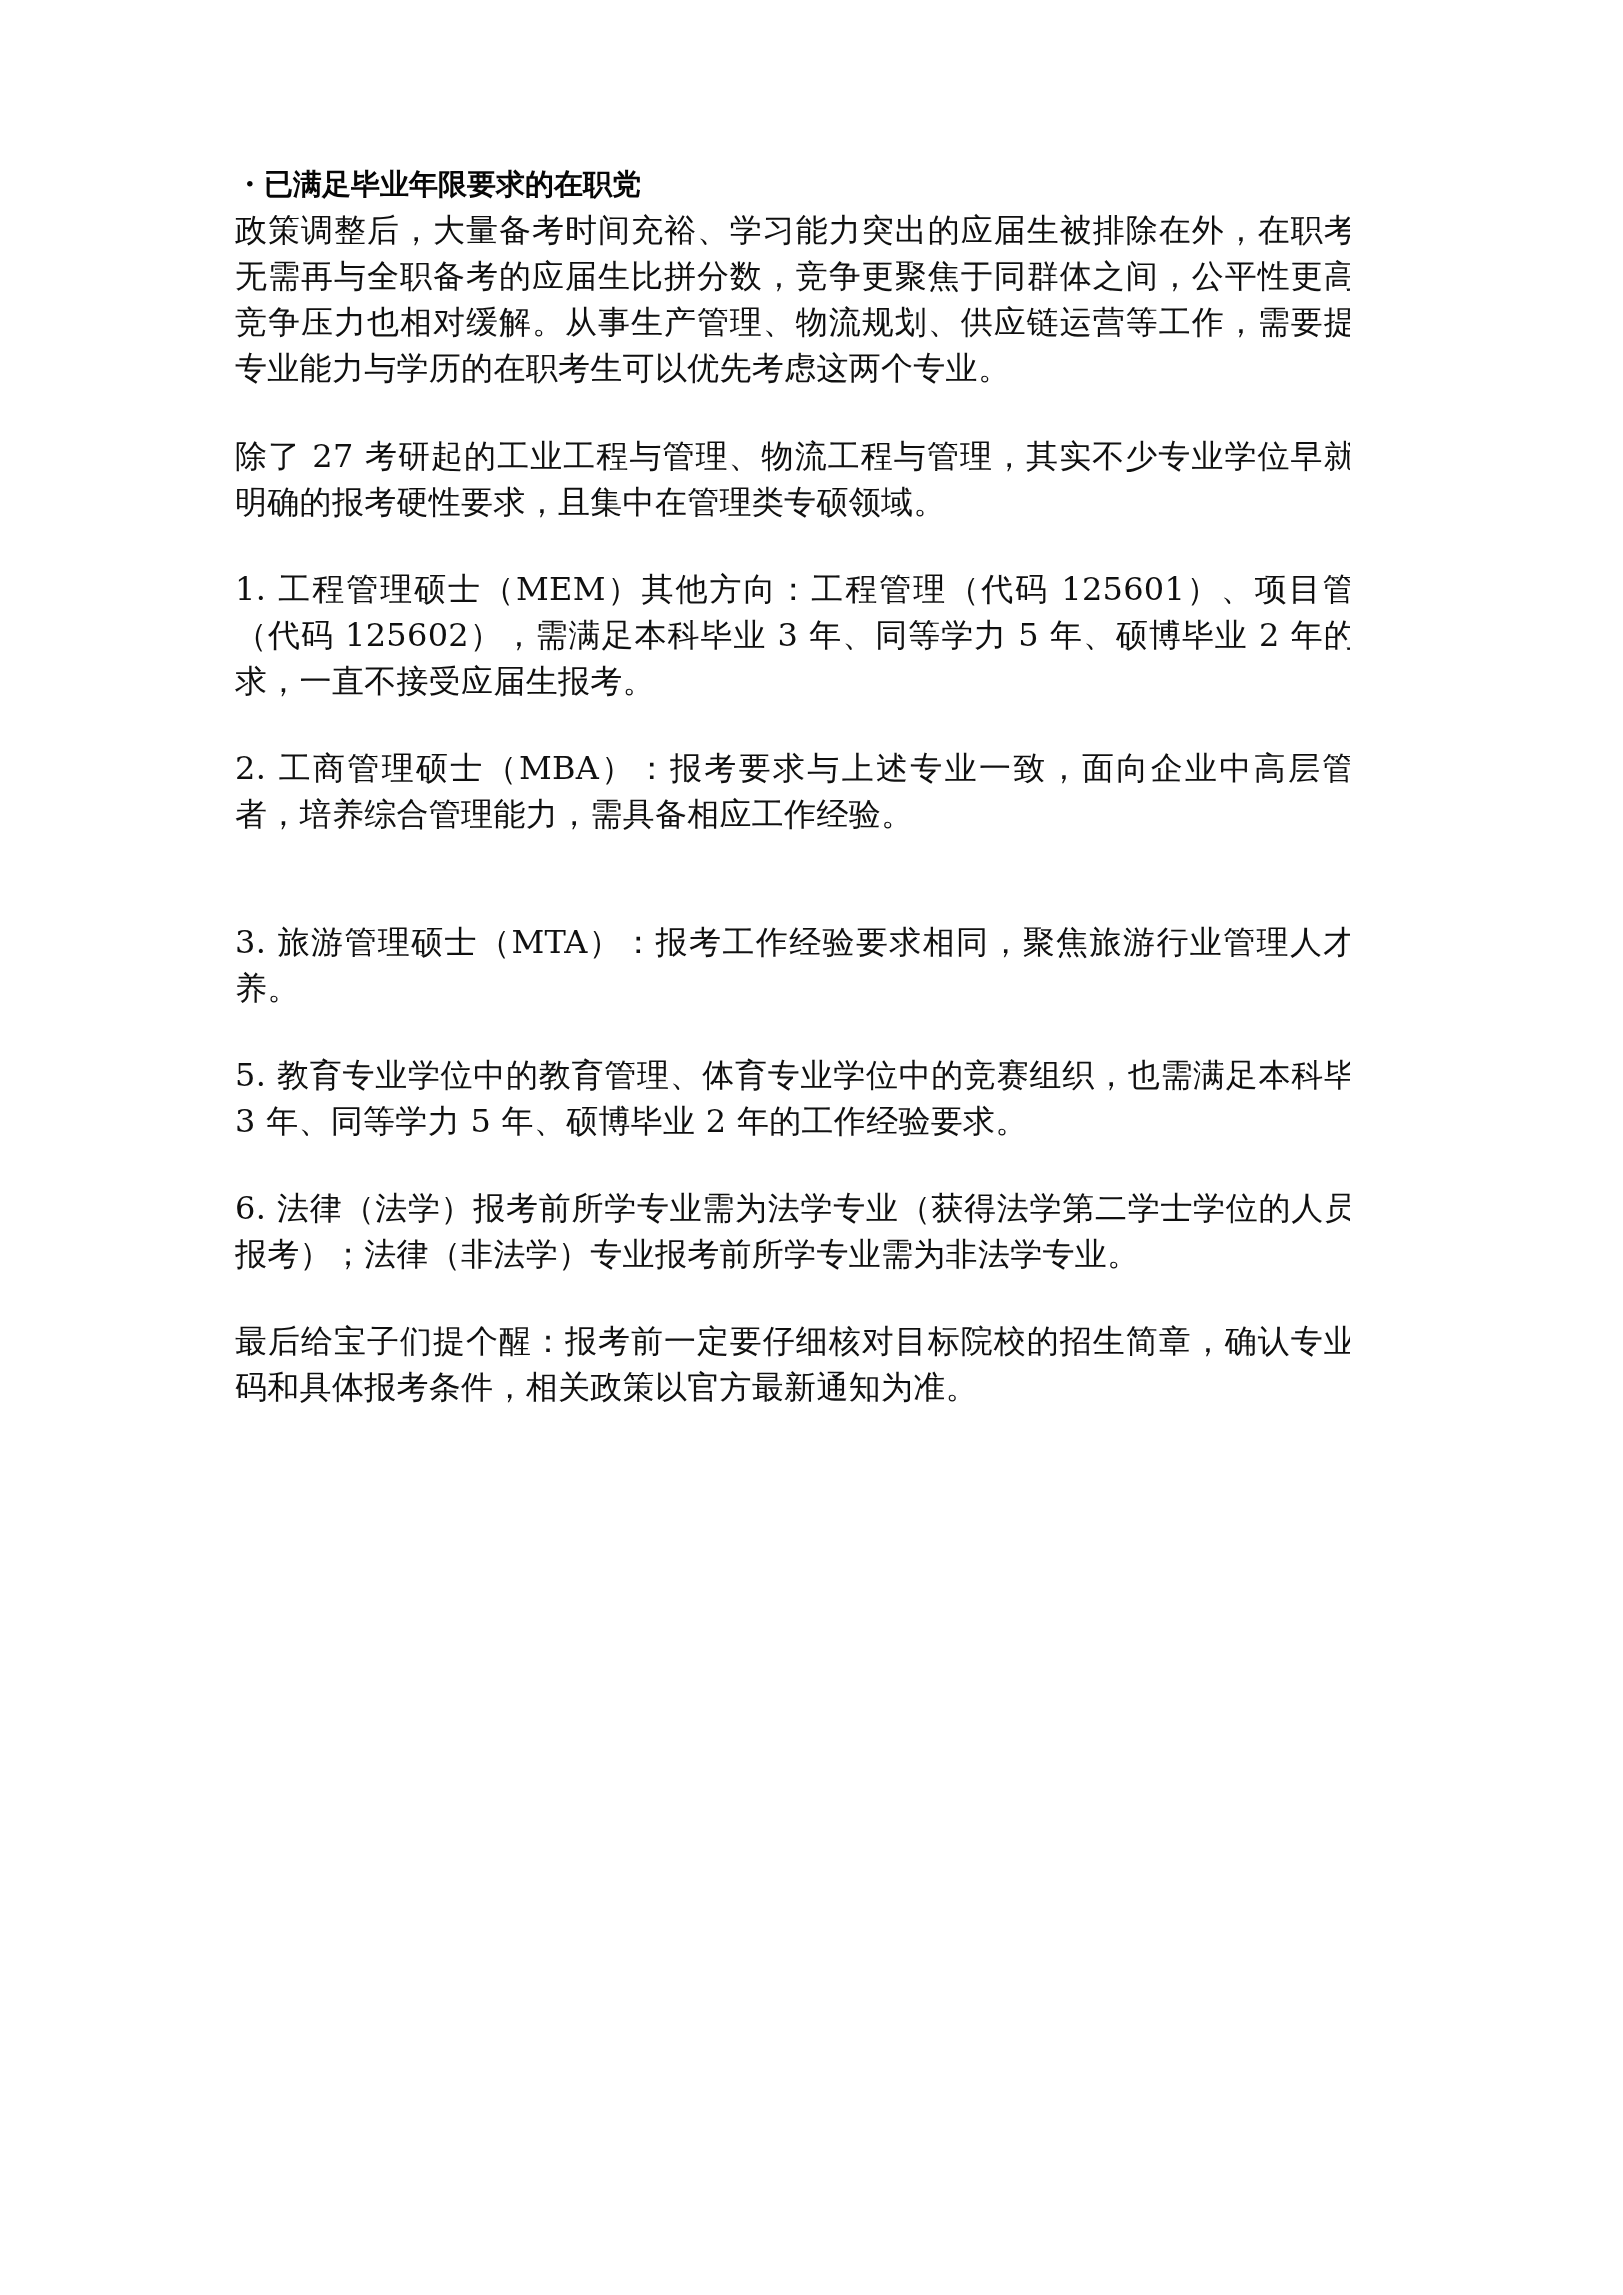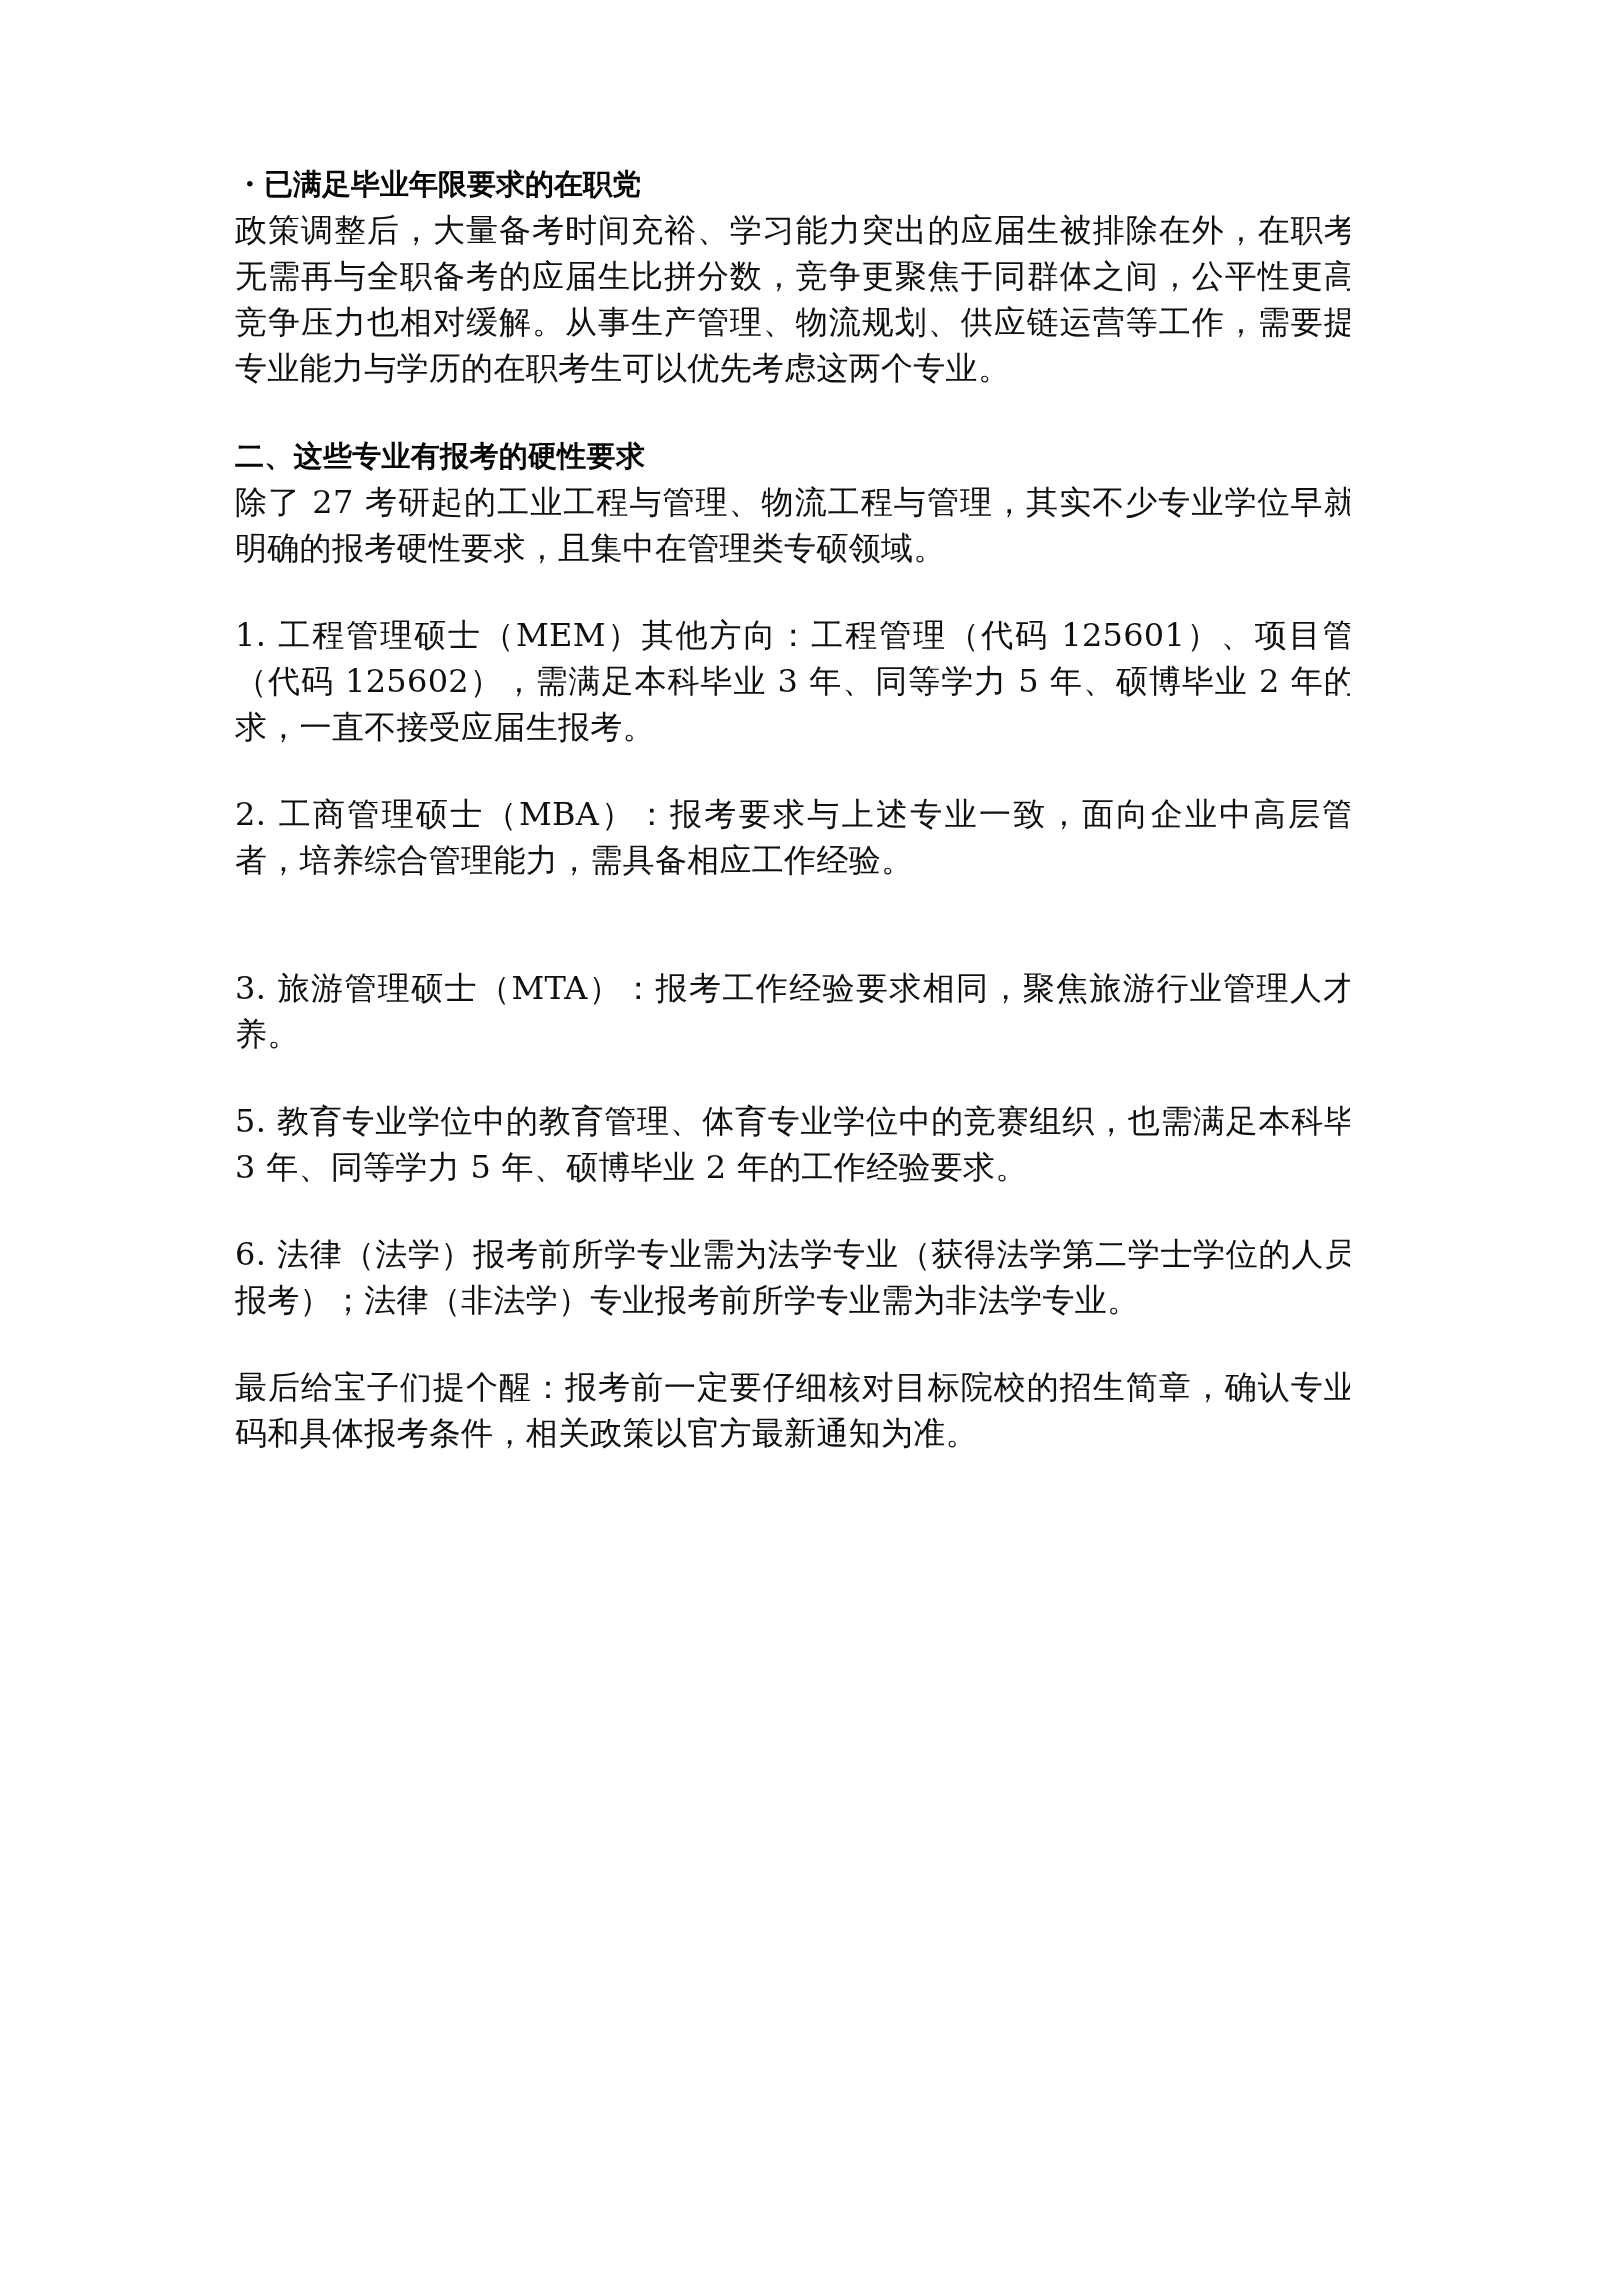--- a/index.html
+++ b/index.html
@@ -62,21 +62,20 @@
 
 <div class="page">
   <div class="content">
 
     <p class="bullet-heading">・已满足毕业年限要求的在职党</p>
 
     <p class="para">政策调整后，大量备考时间充裕、学习能力突出的应届生被排除在外，在职考生无需再与全职备考的应届生比拼分数，竞争更聚焦于同群体之间，公平性更高，竞争压力也相对缓解。从事生产管理、物流规划、供应链运营等工作，需要提升专业能力与学历的在职考生可以优先考虑这两个专业。</p>
 
     <div class="spacer-section"></div>
 
-    <p class="heading">二、这些专业有报考的硬性要求</p>
 
     <p class="para">除了 27 考研起的工业工程与管理、物流工程与管理，其实不少专业学位早就有明确的报考硬性要求，且集中在管理类专硕领域。</p>
 
     <div class="spacer-para"></div>
 
     <p class="para">1. 工程管理硕士（MEM）其他方向：工程管理（代码 125601）、项目管理（代码 125602），需满足本科毕业 3 年、同等学力 5 年、硕博毕业 2 年的要求，一直不接受应届生报考。</p>
 
     <div class="spacer-para"></div>
 
     <p class="para">2. 工商管理硕士（MBA）：报考要求与上述专业一致，面向企业中高层管理者，培养综合管理能力，需具备相应工作经验。</p>

